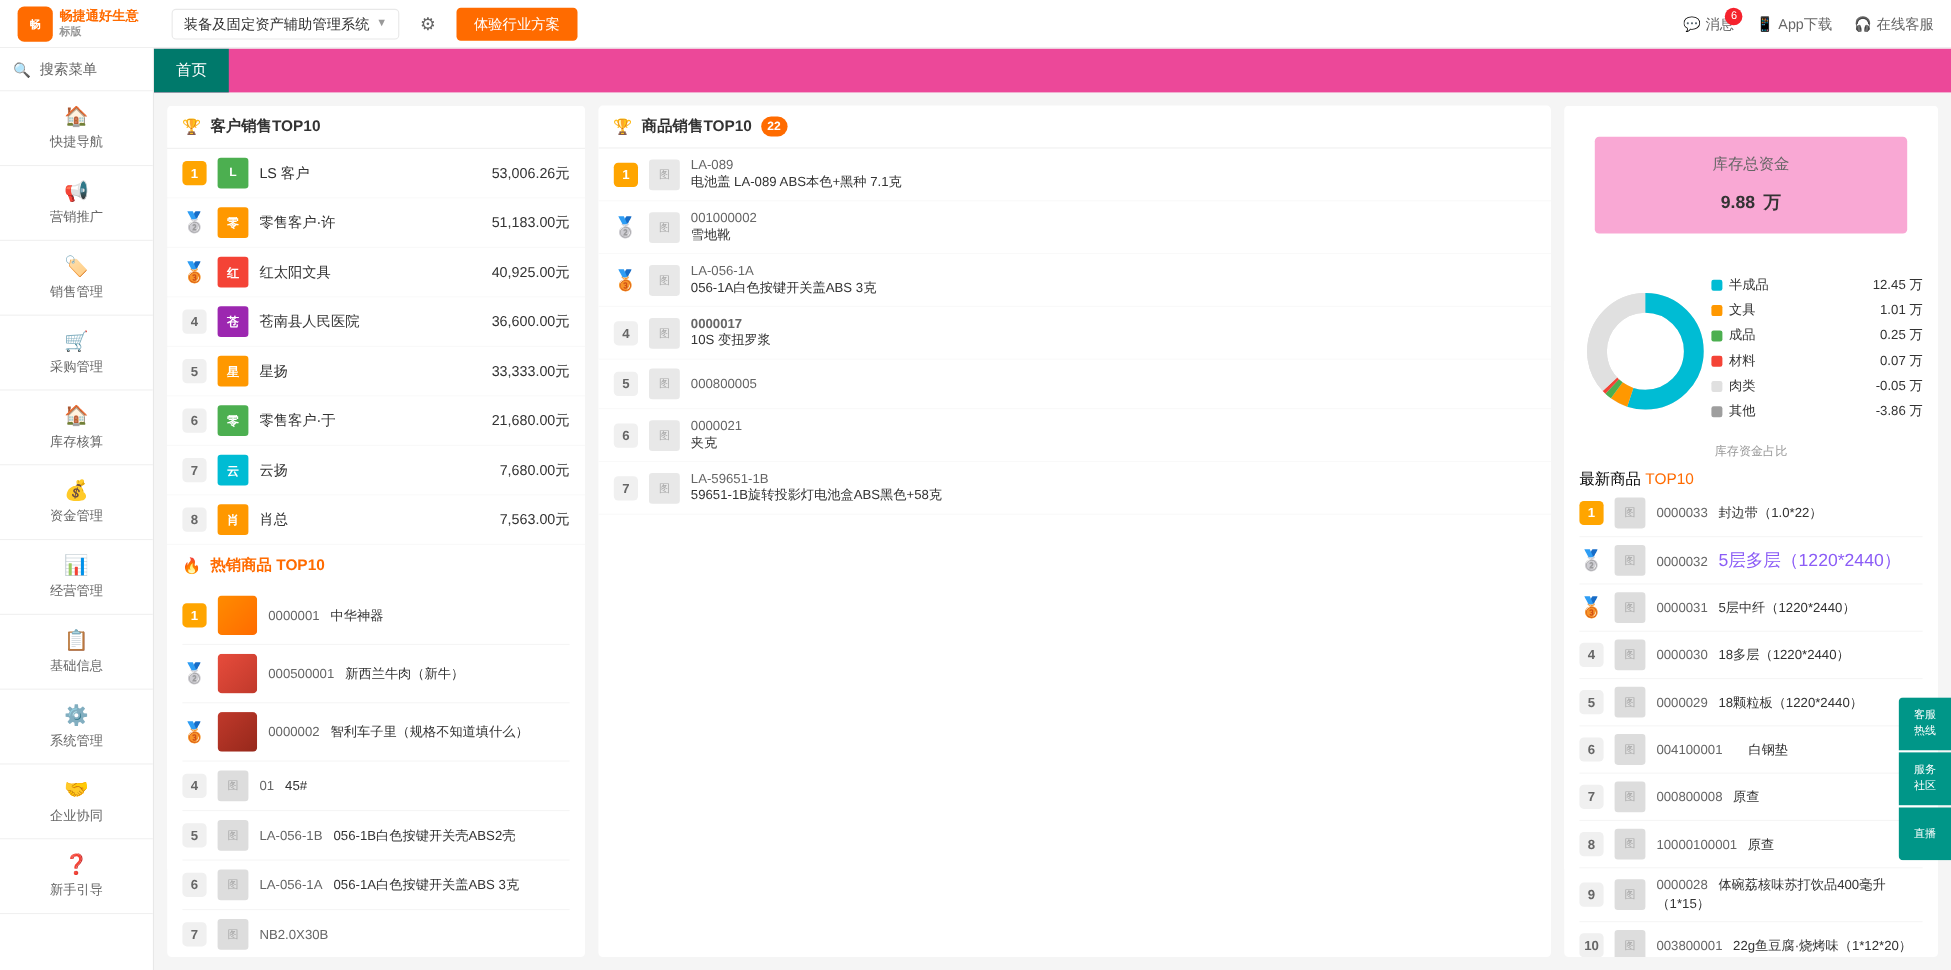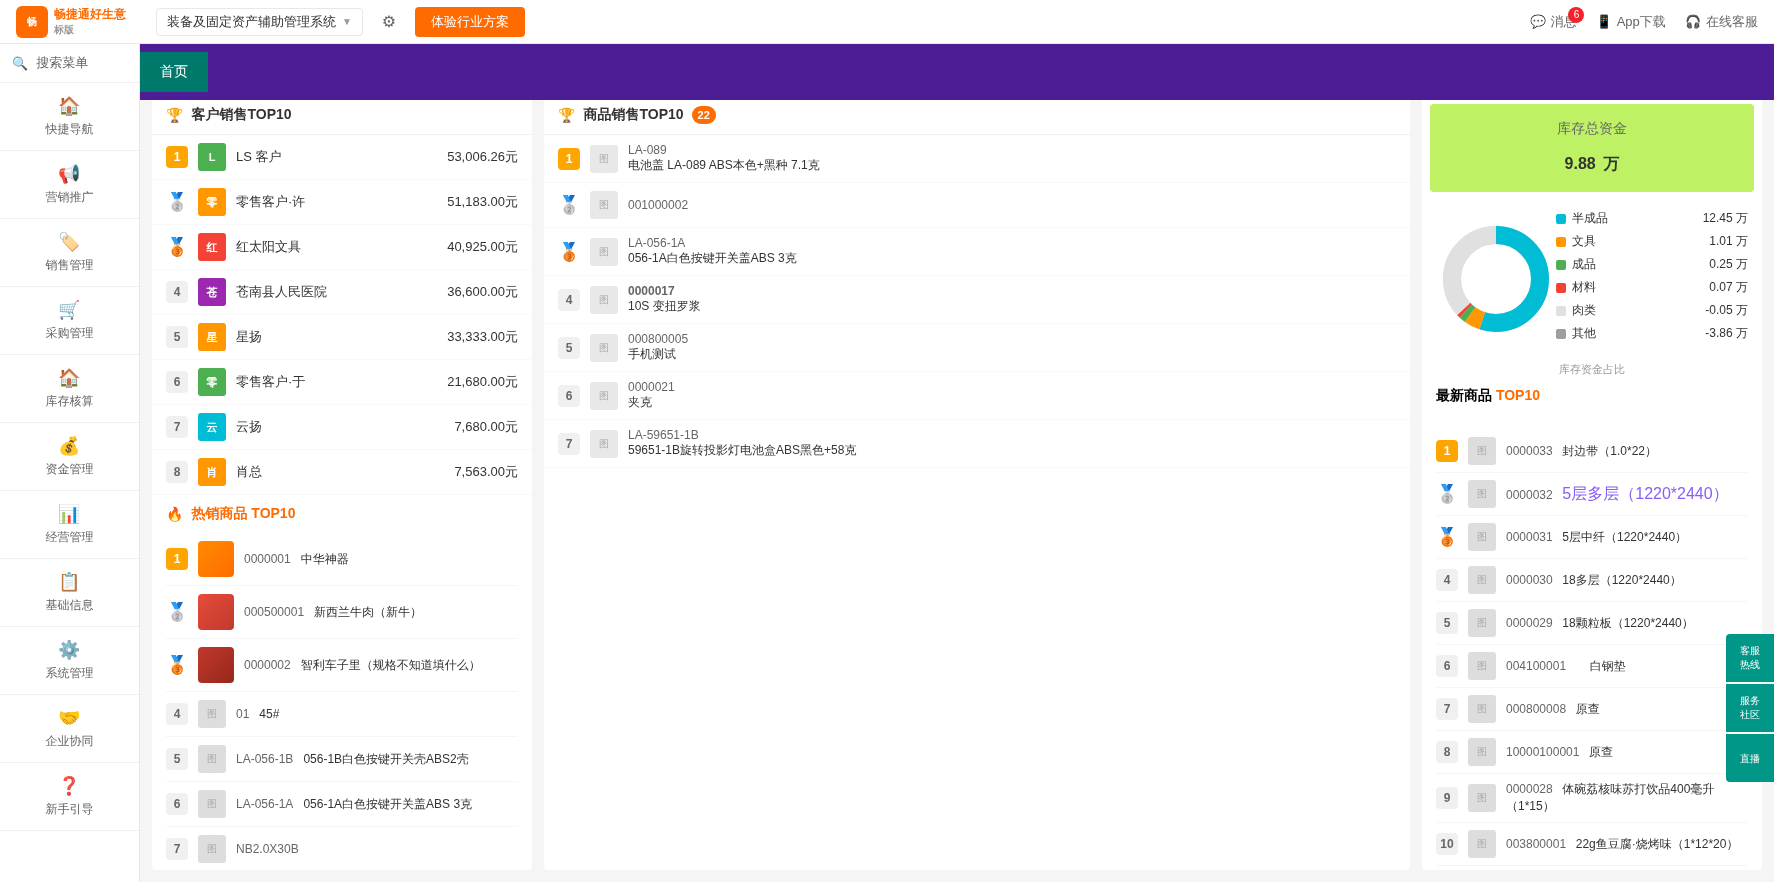--- a/index.html
+++ b/index.html
@@ -141,22 +141,22 @@
       justify-content: flex-start;
       font-size: 13px;
     }
 
     
     .nav-tabs {
       position: fixed;
       top: 44px;
       left: 140px;
       right: 0;
-      height: 56px;
-      background: #4c1d95;
+      height: 40px;
+      background: #ec4899;
       display: flex;
       align-items: center;
       padding: 0 0;
       z-index: 80;
     }
     .nav-tab {
       padding: 0 20px;
       height: 40px;
       display: flex;
       align-items: center;
@@ -275,24 +275,24 @@
       display: flex;
       align-items: center;
       justify-content: center;
       overflow: hidden;
     }
     .product-code { color: #666; font-size: 12px; }
     .product-name { color: #333; font-size: 12px; flex: 1; }
 
     
     .inventory-card {
-      background: #bef264;
+      background: #f9a8d4;
       border-radius: 4px;
       padding: 16px;
-      margin: 8px;
+      margin: 28px;
       text-align: center;
     }
     .inventory-title { font-size: 14px; color: #666; margin-bottom: 6px; }
     .inventory-amount { font-size: 28px; font-weight: bold; color: #333; }
     .inventory-amount span { font-size: 16px; }
 
     
     .chart-area {
       display: flex;
       align-items: center;
@@ -328,22 +328,22 @@
       color: #999;
       margin-top: 4px;
     }
 
     
     .latest-section {
       padding: 10px 14px;
     }
     .latest-header {
       font-size: 14px;
-      font-weight: bold;
-      margin-bottom: 25px;
+      font-weight: normal;
+      margin-bottom: 0;
     }
     .latest-header span { color: #ff6b00; }
     .latest-item {
       display: flex;
       align-items: center;
       padding: 7px 0;
       border-bottom: 1px solid #f5f5f5;
       gap: 10px;
     }
     .latest-rank {
@@ -633,20 +633,21 @@
       <div style="flex:1;">
         <div style="font-size:12px;color:#666;">LA-089</div>
         <div style="font-size:12px;color:#333;">电池盖 LA-089 ABS本色+黑种 7.1克</div>
       </div>
     </div>
     <div class="rank-item">
       <div style="color:#c0c0c0;font-size:18px;width:22px;text-align:center;">🥈</div>
       <div class="gray-box" style="background:#e8e8e8;color:#aaa;font-size:10px;">图</div>
       <div style="flex:1;">
         <div style="font-size:12px;color:#666;">001000002</div>
+        <div style="font-size:12px;color:#333;">雪地靴</div>
       </div>
     </div>
     <div class="rank-item">
       <div style="color:#cd7f32;font-size:18px;width:22px;text-align:center;">🥉</div>
       <div class="gray-box" style="background:#e8e8e8;color:#aaa;font-size:10px;">图</div>
       <div style="flex:1;">
         <div style="font-size:12px;color:#666;">LA-056-1A</div>
         <div style="font-size:12px;color:#333;">056-1A白色按键开关盖ABS 3克</div>
       </div>
     </div>
@@ -656,21 +657,20 @@
       <div style="flex:1;">
         <div style="font-size:12px;color:#666;font-weight:bold;">0000017</div>
         <div style="font-size:12px;color:#333;">10S 变扭罗浆</div>
       </div>
     </div>
     <div class="rank-item">
       <div class="rank-num normal">5</div>
       <div class="gray-box" style="background:#e8e8e8;color:#aaa;font-size:10px;">图</div>
       <div style="flex:1;">
         <div style="font-size:12px;color:#666;">000800005</div>
-        <div style="font-size:12px;color:#333;">手机测试</div>
       </div>
     </div>
     <div class="rank-item">
       <div class="rank-num normal">6</div>
       <div class="gray-box" style="background:#e8e8e8;color:#aaa;font-size:10px;">图</div>
       <div style="flex:1;">
         <div style="font-size:12px;color:#666;">0000021</div>
         <div style="font-size:12px;color:#333;">夹克</div>
       </div>
     </div>

